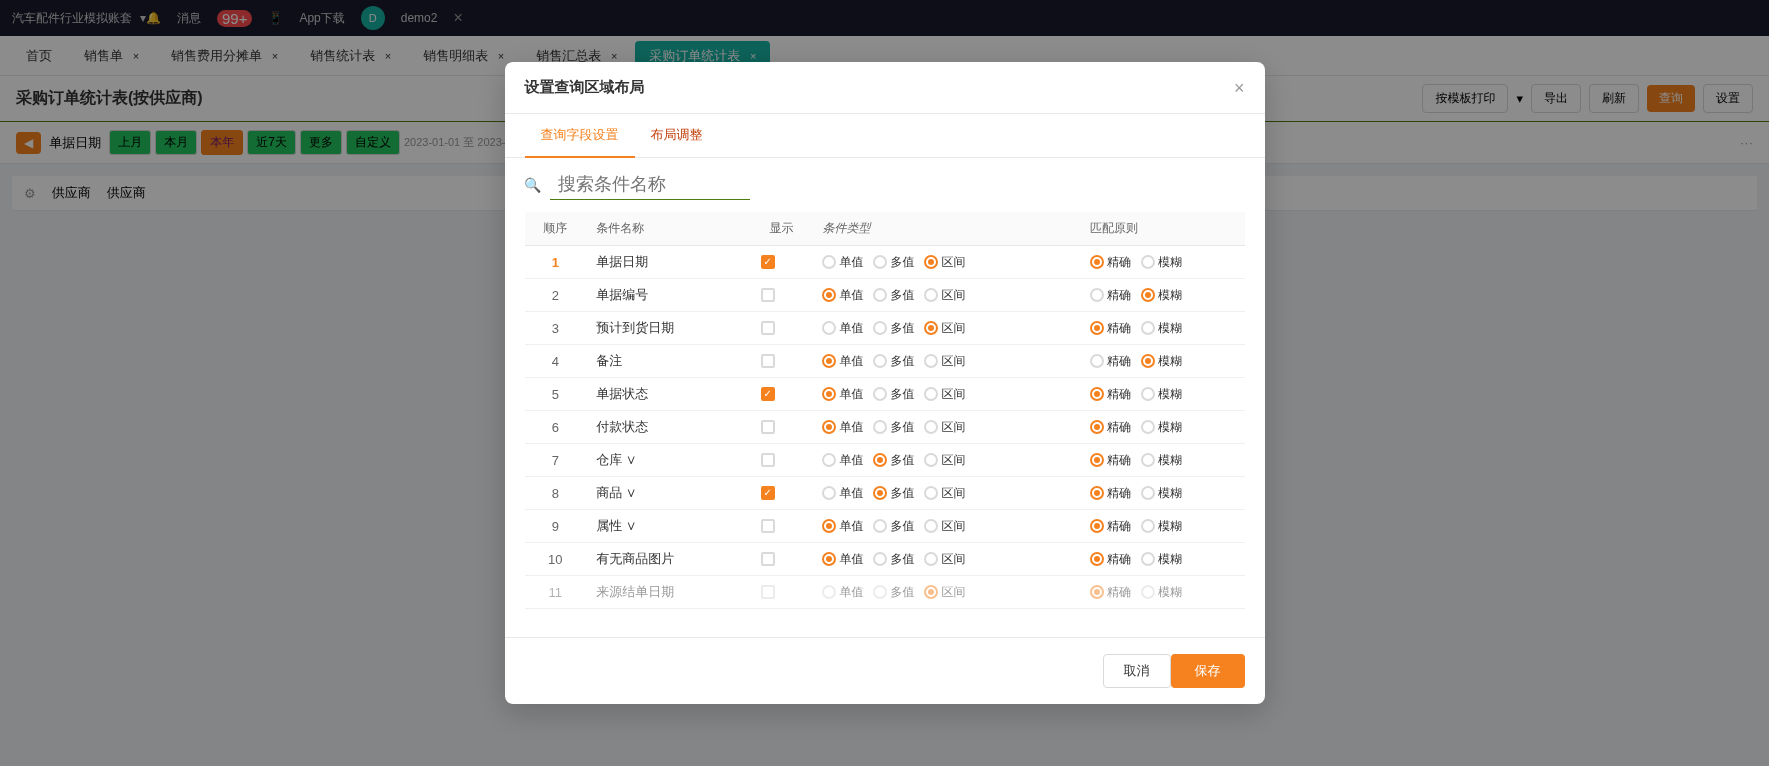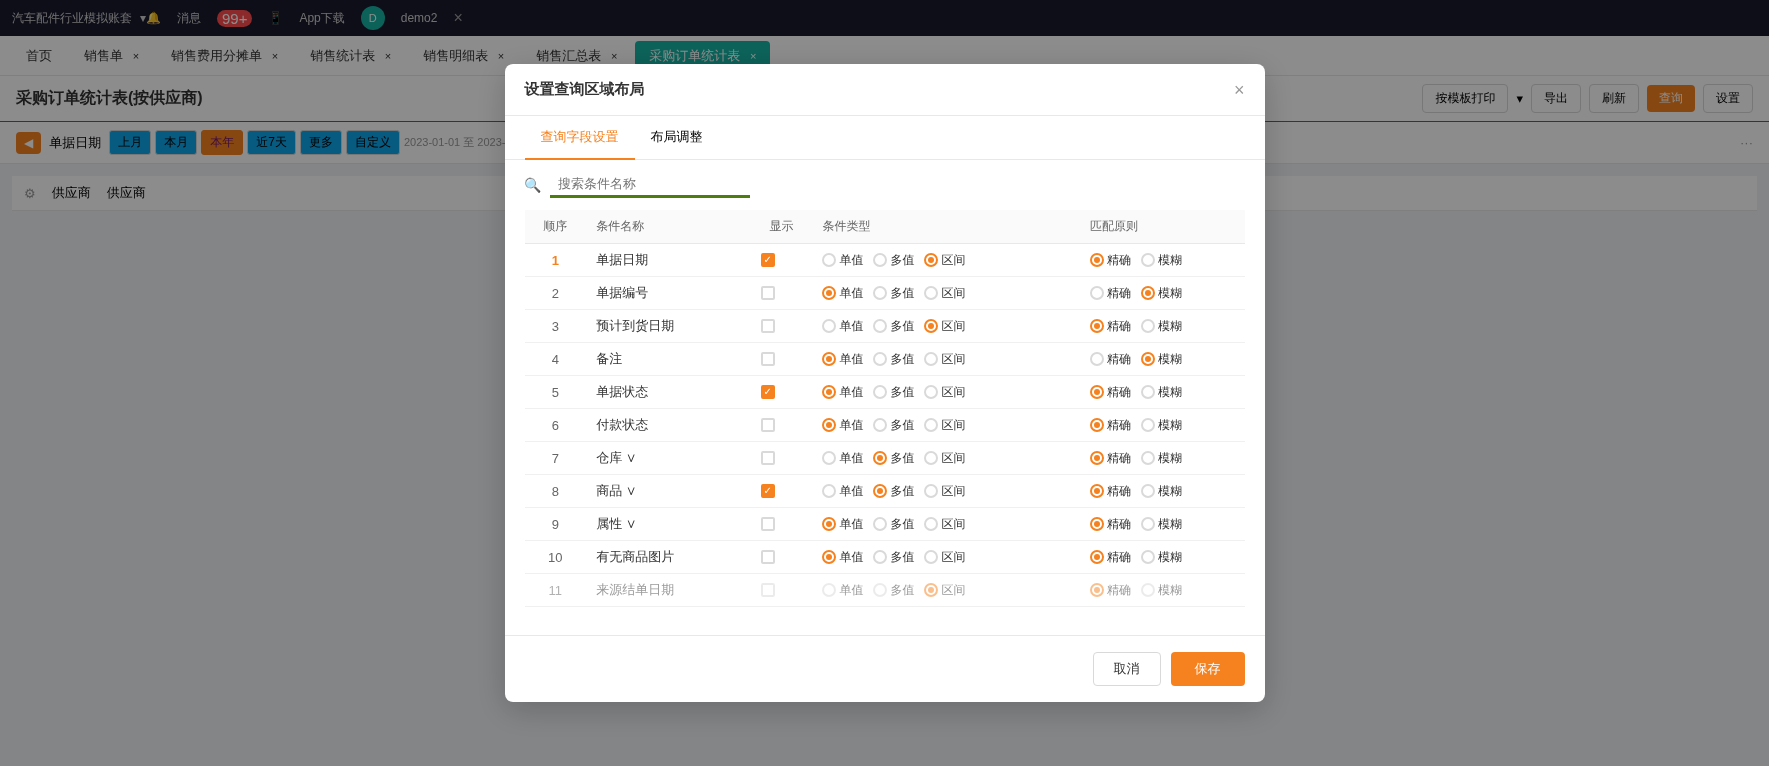--- a/index.html
+++ b/index.html
@@ -60,21 +60,21 @@
     .filter-bar {
       background: #fff;
       padding: 8px 16px;
       display: flex;
       align-items: center;
       gap: 8px;
       border-bottom: 1px solid #e8e8e8;
     }
     .filter-toggle { background: #f5821f; color: white; border: none; padding: 4px 8px; border-radius: 4px; cursor: pointer; font-size: 12px; }
     .date-filter { display: flex; align-items: center; gap: 4px; font-size: 12px; color: #333; }
-    .date-btn { padding: 3px 8px; border: 1px solid #d9d9d9; border-radius: 3px; cursor: pointer; font-size: 12px; background: #0ea5e9; }
+    .date-btn { padding: 3px 8px; border: 1px solid #d9d9d9; border-radius: 3px; cursor: pointer; font-size: 12px; background: #22c55e; }
     .date-btn.active { background: #f5821f; color: #701a75; border-color: #f5821f; }
     .date-range { font-size: 11px; color: #999; }
 
     
     .main-content {
       background: #f0f2f5;
       padding: 12px;
       min-height: 400px;
     }
     .table-header {
@@ -122,41 +122,41 @@
     .dialog-tabs {
       display: flex;
       padding: 0 20px;
       border-bottom: 1px solid #e8e8e8;
       gap: 0;
     }
     .dialog-tab {
       padding: 12px 16px;
       cursor: pointer;
       font-size: 13px;
-      color: #000000;
+      color: #c2410c;
       border-bottom: 2px solid transparent;
       margin-bottom: -1px;
     }
     .dialog-tab.active {
       color: #f5821f;
       border-bottom-color: #f5821f;
     }
 
     
     .search-bar {
       padding: 12px 20px;
       display: flex;
       align-items: center;
       gap: 8px;
     }
     .search-input {
       border: none;
-      border-bottom: 3px solid #4d7c0f;
+      border-bottom: 1px solid #4d7c0f;
       padding: 4px 8px;
-      font-size: 13px;
+      font-size: 18px;
       outline: none;
       width: 200px;
     }
     .search-icon { color: #999; font-size: 14px; }
 
     
     .dialog-table {
       flex: 1;
       overflow-y: auto;
       padding: 0 20px;
@@ -216,21 +216,20 @@
     .checkbox.checked::after {
       content: '✓';
       color: white; font-size: 10px; line-height: 1;
     }
 
     
     .dialog-footer {
       padding: 16px 20px;
       display: flex;
       justify-content: flex-end;
-      gap: 10px;
       border-top: 1px solid #e8e8e8;
       margin-top: 28px;
     }
     .btn-cancel {
       padding: 7px 20px;
       border: 1px solid #d9d9d9;
       background: white;
       border-radius: 4px;
       cursor: pointer;
       font-size: 13px;
@@ -358,21 +357,21 @@
       <input class="search-input" type="text" placeholder="搜索条件名称" style="">
     </div>
 
     <div class="dialog-table">
       <table>
         <thead>
           <tr>
             <th style="width:60px;text-align:center;">顺序</th>
             <th style="width:160px;">条件名称</th>
             <th style="width:60px;text-align:center;">显示</th>
-            <th style="width:260px;">条件类型</th>
+            <th style="width:260px;font-style:italic;">条件类型</th>
             <th style="width:160px;">匹配原则</th>
           </tr>
         </thead>
         <tbody id="table-body">
         <tr>
               <td class="row-num">1</td>
               <td>单据日期</td>
               <td style="text-align: center;">
                 <div class="checkbox checked"></div>
               </td>

